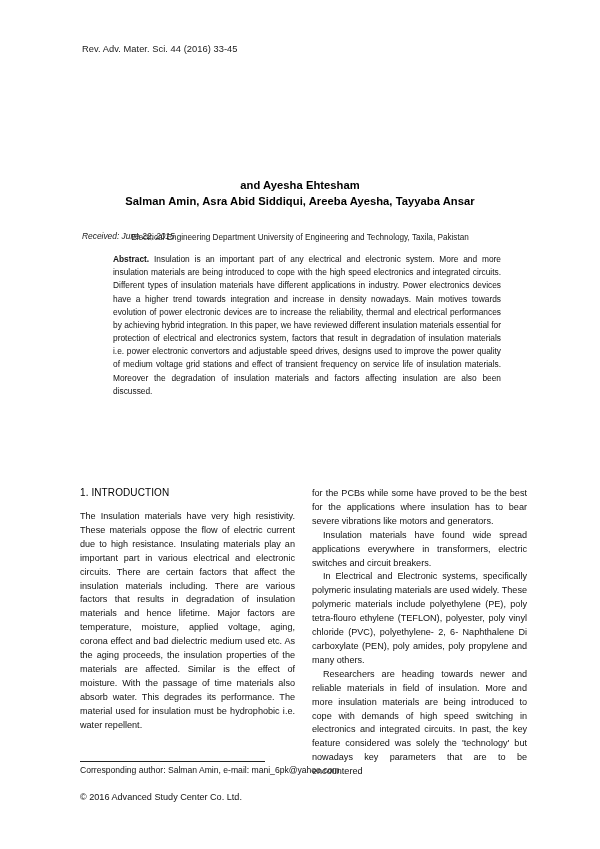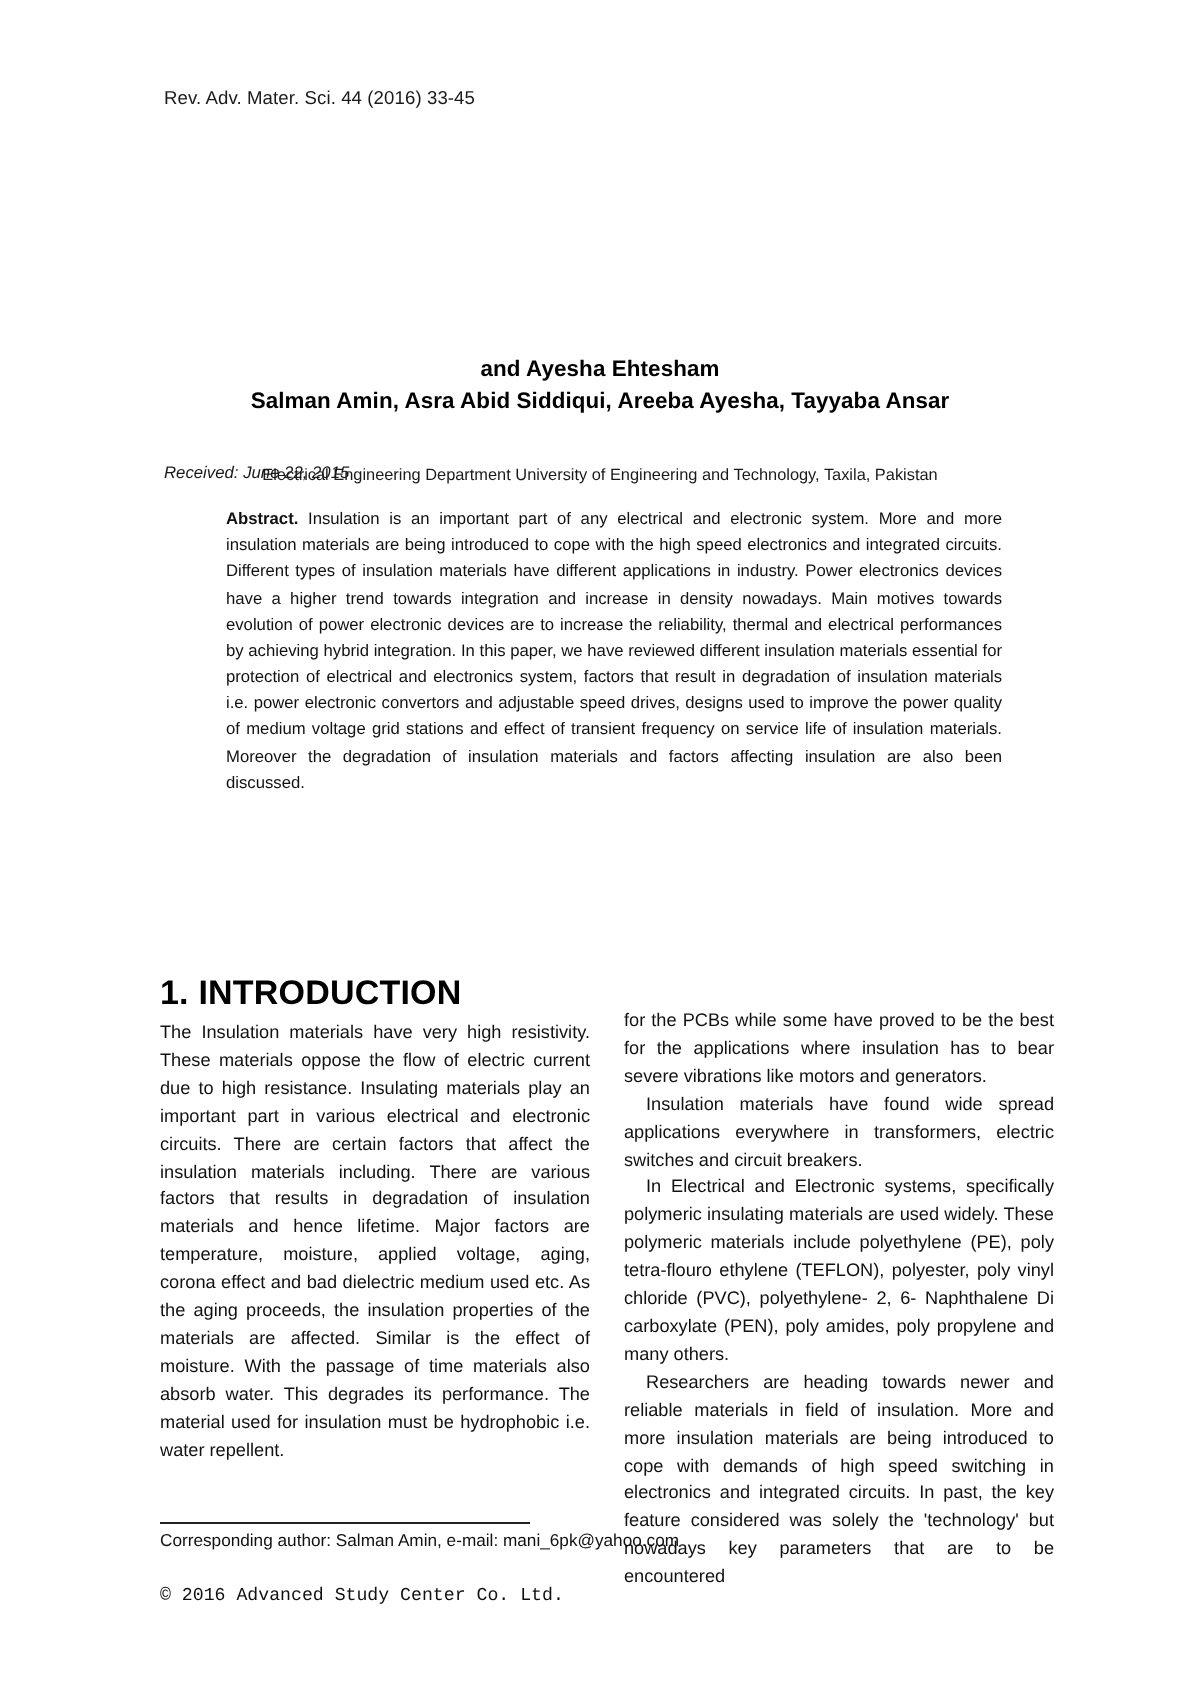--- a/index.html
+++ b/index.html
@@ -85,42 +85,41 @@
     text-align: justify;
     text-justify: inter-word;
     color: #111;
   }
   .abstract b { font-weight: bold; }
 
   .section-heading {
     position: absolute;
     left: 80px;
     top: 487px;
-    font-size: 17px;
-    font-weight: bold;
+    font-size: 10px;
+    font-weight: normal;
     letter-spacing: 0.1px;
   }
   .col {
     position: absolute;
     top: 510px;
     font-size: 9.1px;
     line-height: 1.53;
     text-align: justify;
     text-justify: inter-word;
     color: #111;
   }
   .col-left {
     left: 80px;
     width: 215px;
   }
   .col-right {
     left: 312px;
     top: 487px;
     width: 215px;
-    margin-top: 17px;
   }
   .col p {
     margin: 0;
   }
   .col p.indent {
     text-indent: 11px;
   }
   
   .col p.force-just::after {
     content: "";
@@ -144,21 +143,20 @@
     font-size: 8.6px;
     line-height: 1.4;
     color: #111;
   }
   .copyright {
     position: absolute;
     left: 80px;
     top: 792px;
     font-size: 9.1px;
     color: #111;
-    font-family: Liberation Mono, monospace;
   }
 </style>
 </head>
 <body>
 
 <div class="page">
 
   <div class="journal-ref">Rev. Adv. Mater. Sci. 44 (2016) 33-45</div>
 
 

